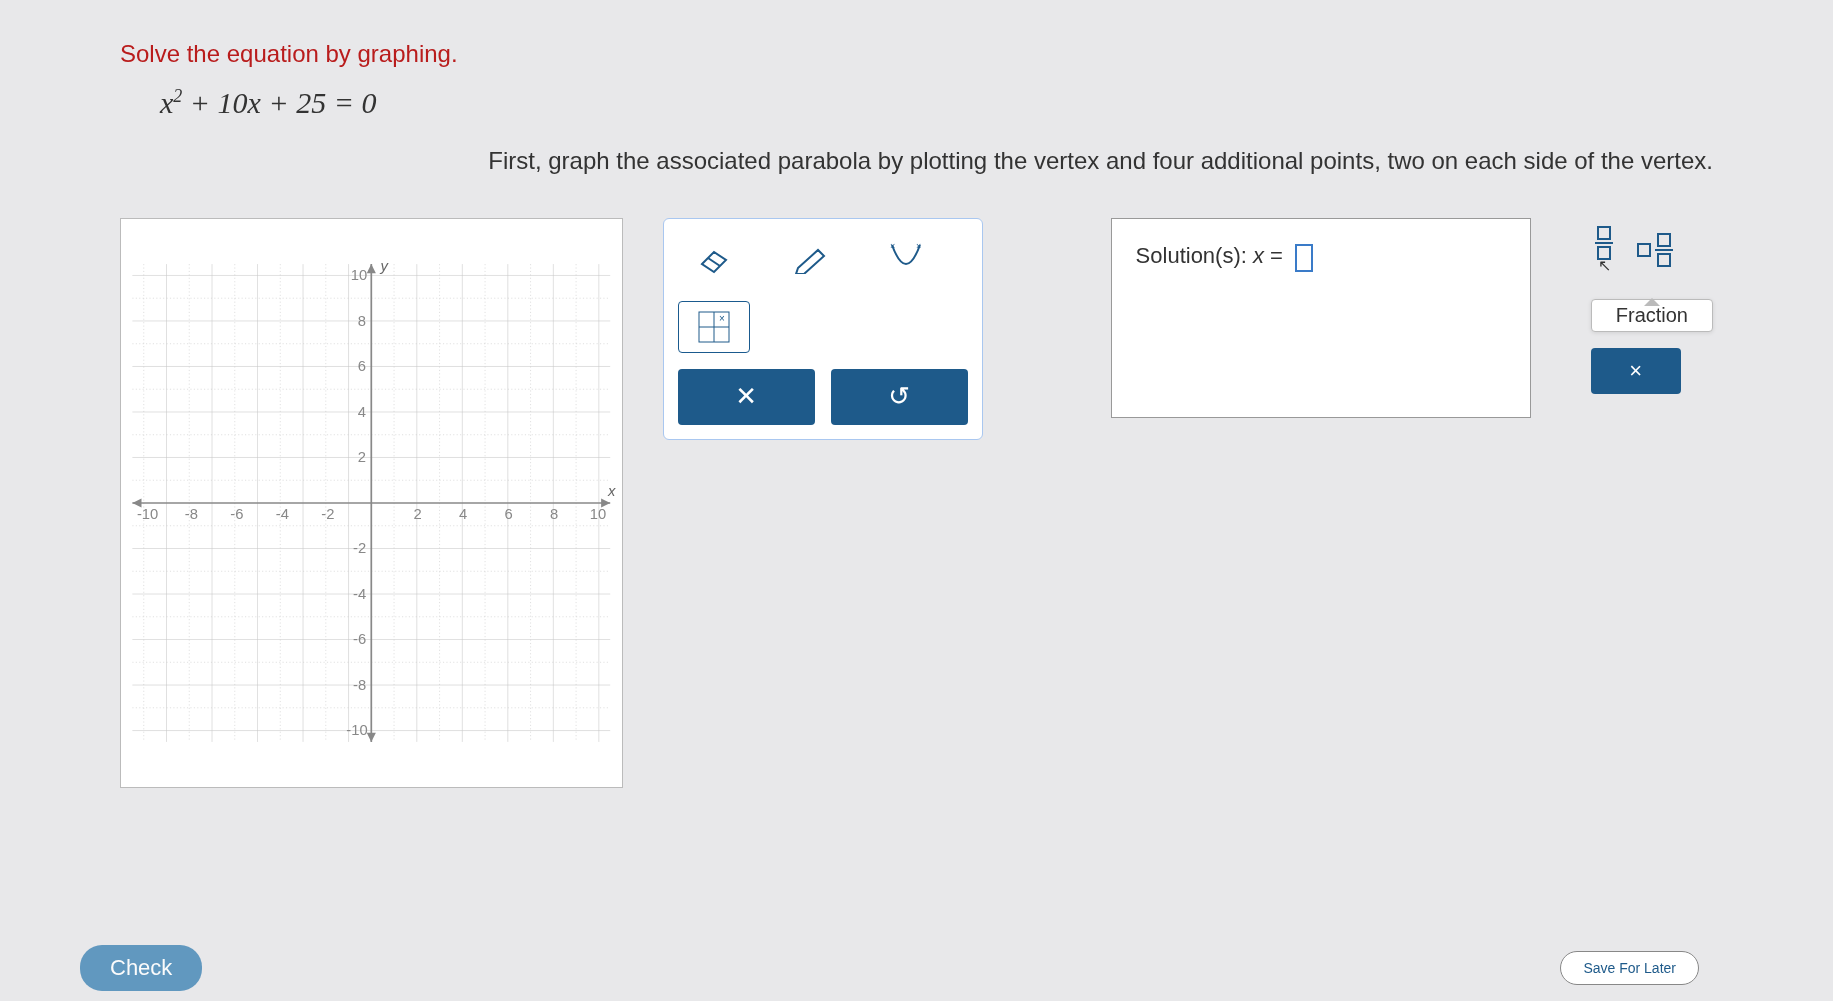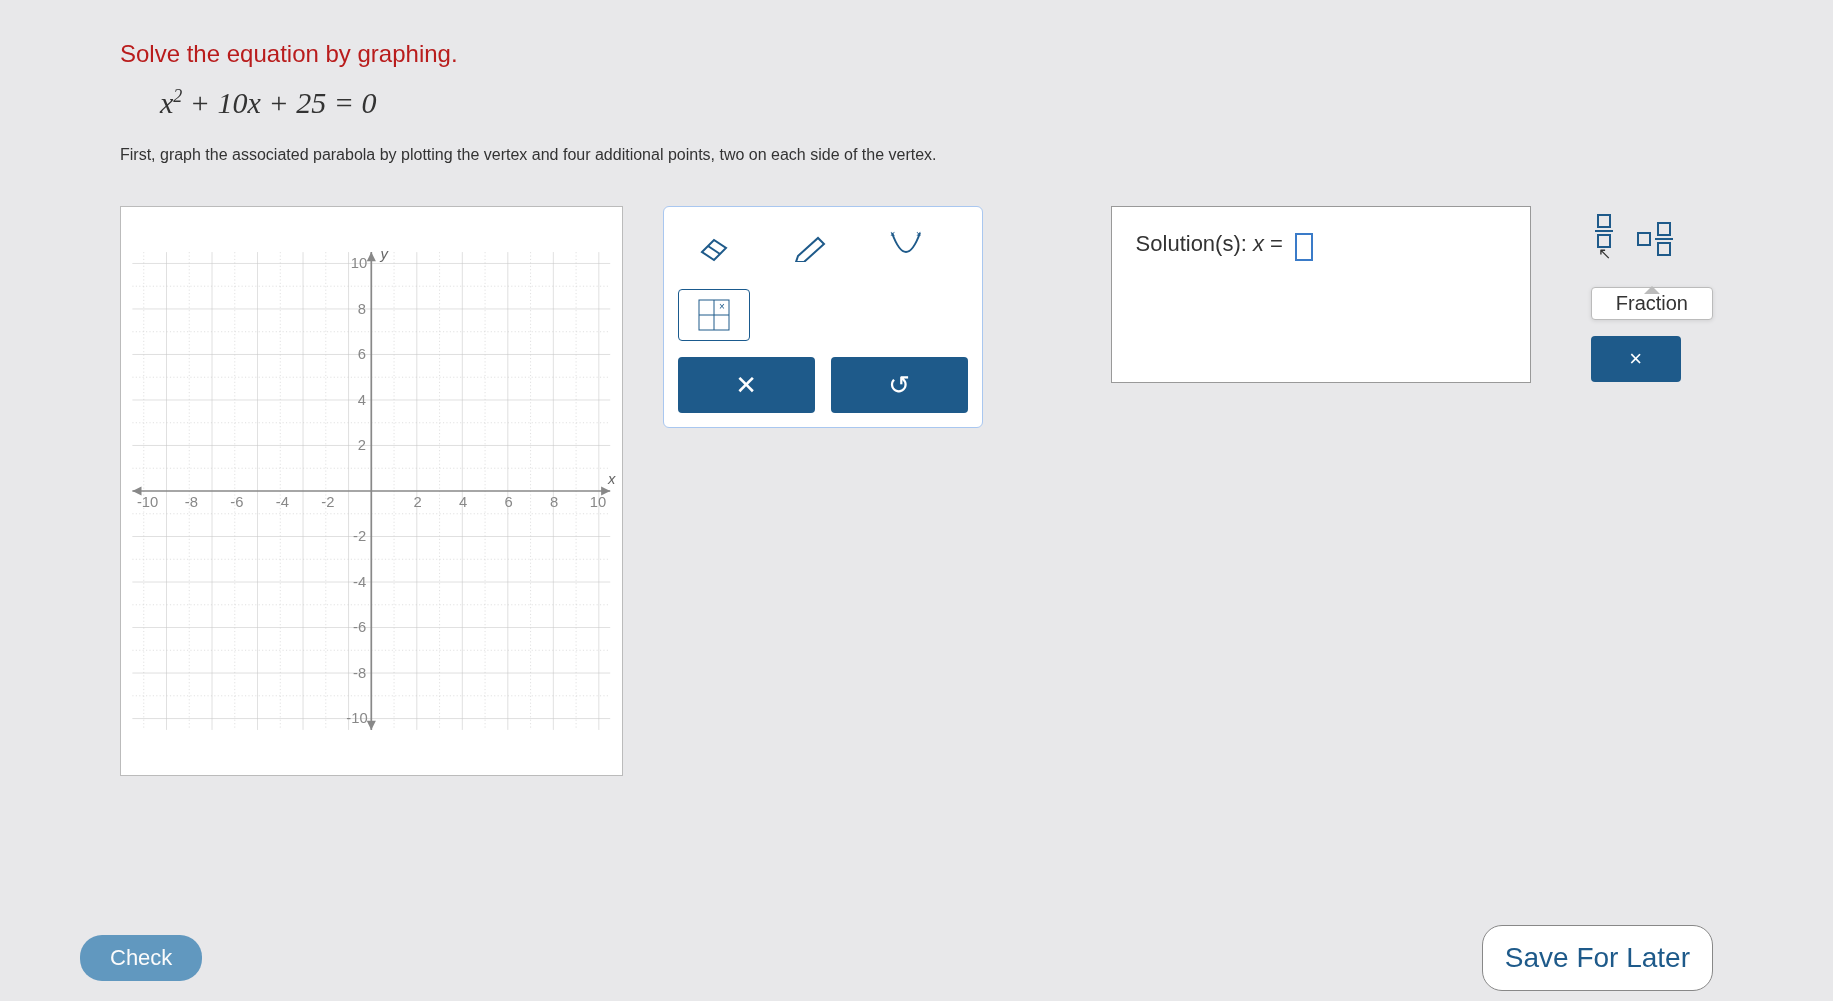--- a/index.html
+++ b/index.html
@@ -15,21 +15,21 @@
   .content { padding: 20px 80px 10px 80px; }
   .prompt { font-size: 24px; color: #b91c1c; margin-bottom: 18px; }
   .equation {
     font-family: 'Times New Roman', serif;
     font-size: 30px;
     font-style: italic;
     margin-left: 40px;
     margin-bottom: 24px;
   }
   .equation .sup { font-size: 18px; vertical-align: super; }
-  .instr { font-size: 16px; color: #333; line-height: 1.4; margin-bottom: 6px; }
+  .instr { font-size: 24px; color: #333; line-height: 1.4; margin-bottom: 6px; text-align: right; }
   .work-area { display: flex; gap: 40px; margin-top: 40px; align-items: flex-start; }
   .graph-box {
     width: 570px; height: 570px;
     background: #fff;
     border: 1px solid #bbb;
     position: relative;
   }
   .graph-box svg { width: 100%; height: 100%; }
   .grid-line { stroke: #c8c8c8; stroke-width: 0.5; }
   .grid-line-dotted { stroke: #c8c8c8; stroke-width: 0.5; stroke-dasharray: 1 2; }
@@ -61,21 +61,21 @@
     color: #fff;
     display: flex; align-items: center; justify-content: center;
     font-size: 26px;
     border-radius: 4px;
     cursor: pointer;
   }
 
   .answer-panel {
     background: #fff;
     border: 1px solid #999;
-    width: 470px; height: 177px;
+    width: 470px; height: 200px;
     padding: 24px;
     margin-left: 88px;
   }
   .answer-label { font-size: 22px; color: #333; }
   .answer-var { font-style: italic; }
   .answer-input {
     display: inline-block;
     width: 18px; height: 28px;
     border: 2px solid #3a7bc8;
     vertical-align: middle;
@@ -119,39 +119,39 @@
     color: #fff;
     display: flex; align-items: center; justify-content: center;
     width: 90px; height: 46px;
     font-size: 22px;
     border-radius: 4px;
     cursor: pointer;
   }
 
   .bottom-bar {
     position: absolute;
-    bottom: 10px; left: 0; right: 40px;
+    bottom: 10px; left: 0; right: 54px;
     display: flex; justify-content: space-between; align-items: center;
     padding: 0 80px;
   }
   .check-btn {
     background: #4a8bb8;
     color: #fff;
     padding: 10px 30px;
     border-radius: 22px;
     font-size: 22px;
     cursor: pointer;
     opacity: 0.85;
   }
   .save-btn {
     background: #fff;
     border: 1px solid #888;
     border-radius: 20px;
-    padding: 16px 22px;
-    font-size: 28px;
+    padding: 8px 22px;
+    font-size: 14px;
     color: #1e5a8a;
     cursor: pointer;
   }
 </style>
 </head>
 <body>
 
 <div class="content">
   <div class="prompt">Solve the equation by graphing.</div>
 

